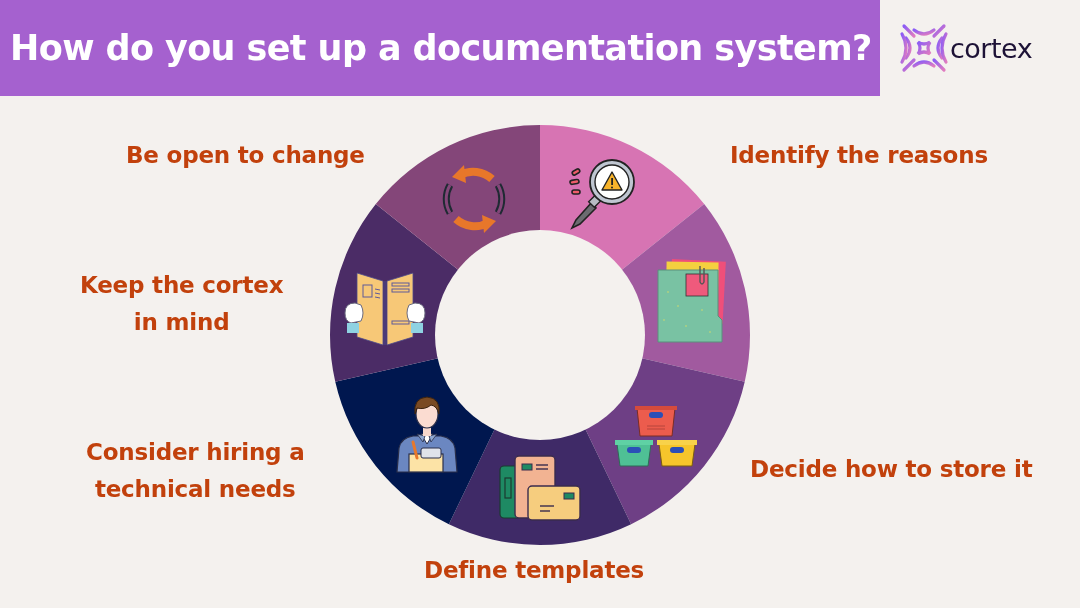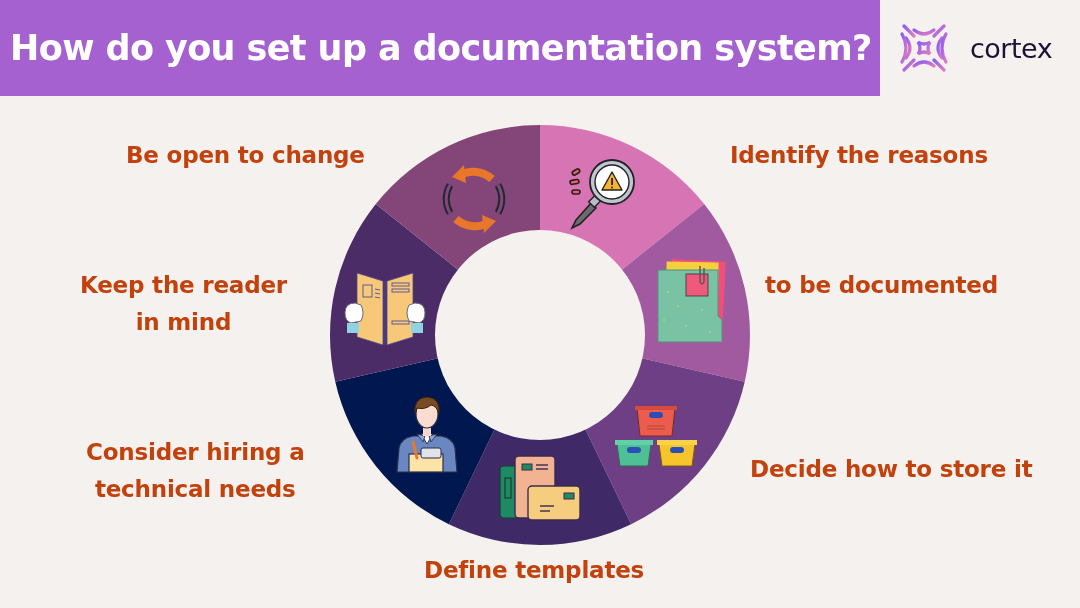--- a/index.html
+++ b/index.html
@@ -18,21 +18,21 @@
   }
   .header-title {
     color: #ffffff;
     font-weight: bold;
     font-size: 35px;
     letter-spacing: -0.6px;
     white-space: nowrap;
   }
   .logo {
     position: absolute; left: 898px; top: 22px;
-    display: flex; align-items: center; gap: 20px;
+    display: flex; align-items: center; gap: 0;
   }
   .logo-mark { width: 52px; height: 52px; }
   .logo-text {
     font-family: "DejaVu Sans", sans-serif;
     font-size: 27px;
     color: #1d1236;
     letter-spacing: -0.5px;
   }
   .donut {
     position: absolute; left: 0; top: 0;
@@ -199,25 +199,24 @@
       <path d="M-24 14 A28 28 0 0 1 -24 -14" stroke="#1f2a33" stroke-width="7"></path>
       <path d="M-24 14 A28 28 0 0 1 -24 -14" stroke="#844679" stroke-width="3"></path>
     </g>
     <path d="M-22 -22 L-10 -34 L-8 -16 Z" fill="#e8772a"></path>
     <path d="M22 22 L10 34 L8 16 Z" fill="#e8772a"></path>
   </g>
 </svg>
 
 <div class="label" style="left:706px; top:137px;margin-left:24px;">Identify the reasons</div>
 <div class="label" style="left:765px; top:267px;">
-  <div>to be documented</div>
 </div>
 <div class="label" style="left:750px; top:451px;">Decide how to store it</div>
 <div class="label" style="left:424px; top:544px;margin-top:8px;">Define templates</div>
 <div class="label" style="left:86px; top:434px;text-align:center;">
   <div>Consider hiring a</div>
   <div>technical needs</div>
 </div>
 <div class="label" style="left:80px; top:267px;">
-  <div>Keep the reader</div>
+  <div>Keep the cortex</div>
   <div>in mind</div>
 </div>
 <div class="label" style="left:126px; top:137px;">Be open to change</div>
 
 </body></html>

